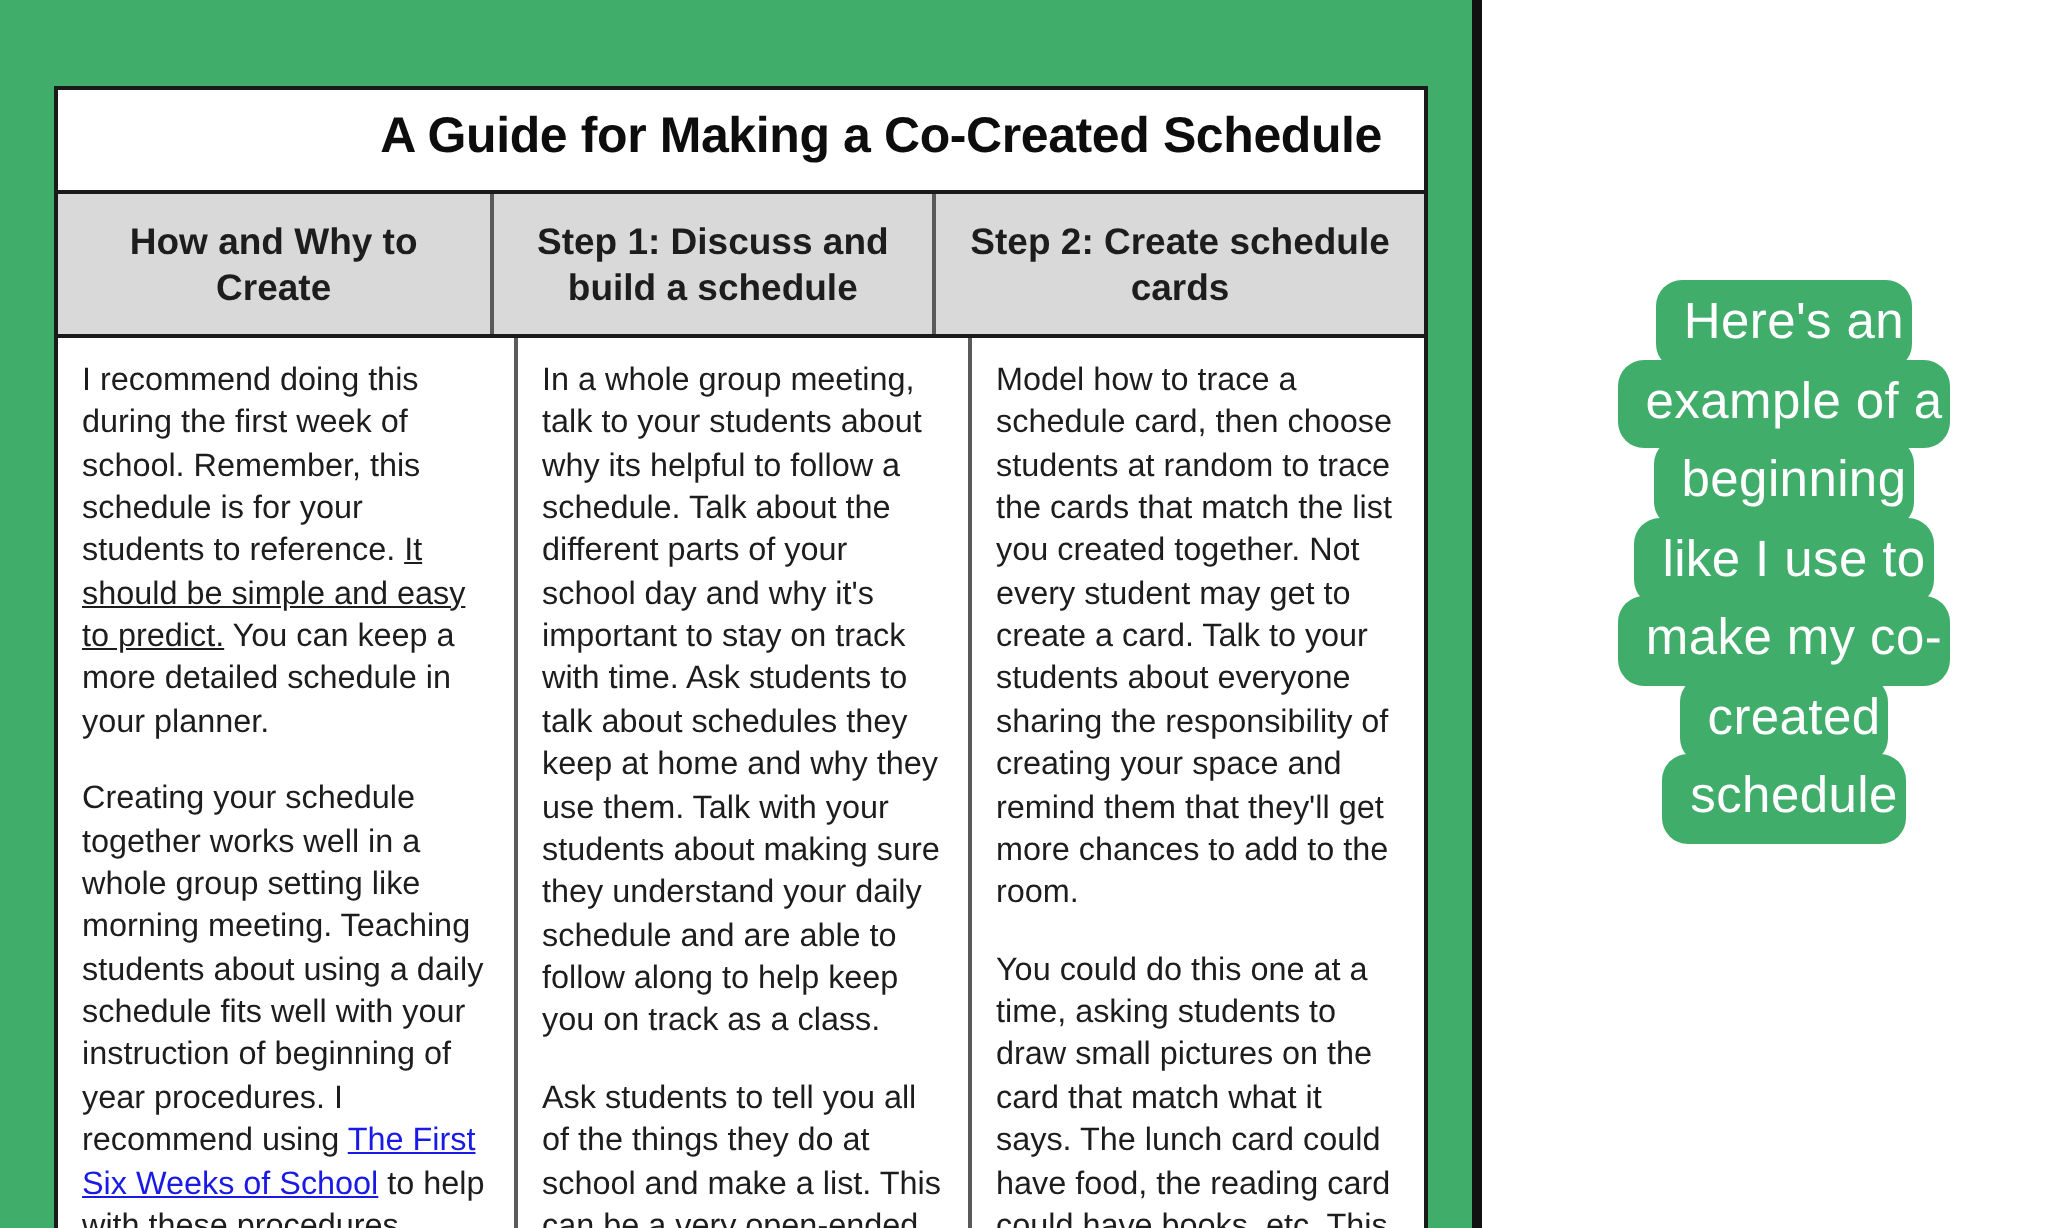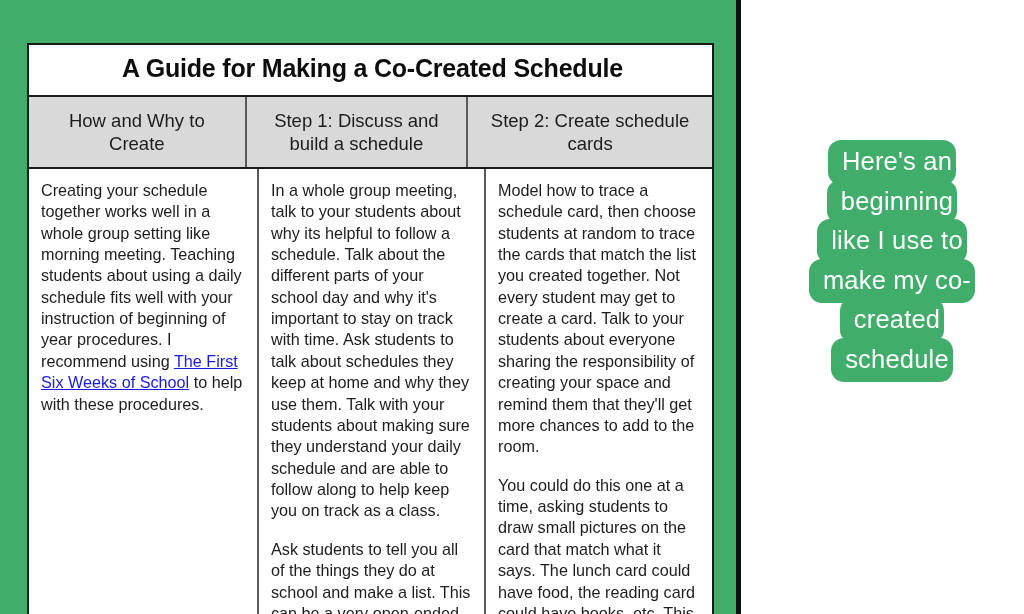--- a/index.html
+++ b/index.html
@@ -34,35 +34,36 @@
     top: 43px;
     width: 687px;
     background: #ffffff;
     border: 2.5px solid #1a1a1a;
     box-sizing: border-box;
   }
 
   #table-title-row {
     border-bottom: 2.5px solid #1a1a1a;
     background: #ffffff;
-    padding: 10px 4px 12px 8px;
-    text-align: center;
+    padding: 10px 21px 12px 8px;
+    text-align: right;
   }
   #table-title {
     font-size: 25px;
     font-weight: bold;
     color: #0d0d0d;
     letter-spacing: -0.2px;
     line-height: 1.1;
   }
 
   #header-row {
     display: flex;
     background: #3b82f6;
     border-bottom: 2.5px solid #1a1a1a;
+    font-weight: bold;
   }
   .header-cell {
     background: #d9d9d9;
     padding: 12px 10px;
     font-size: 18.5px;
     color: #1d1d1d;
     text-align: center;
     line-height: 1.25;
     display: flex;
     align-items: center;
@@ -135,34 +136,36 @@
   </div>
 
   <div id="header-row">
     <div class="header-cell c1">How and Why to Create</div>
     <div class="header-cell c2">Step 1: Discuss and build a schedule</div>
     <div class="header-cell c3">Step 2: Create schedule cards</div>
   </div>
 
   <div id="body-row">
     <div class="body-cell c1">
+        <p><span>I recommend doing this during the first week of school. Remember, this schedule is for your students to reference. </span><span class="u-underline">It should be simple and easy to predict.</span><span> You can keep a more detailed schedule in your planner.</span></p>
         <p><span>Creating your schedule together works well in a whole group setting like morning meeting. Teaching students about using a daily schedule fits well with your instruction of beginning of year procedures. I recommend using </span><span class="u-link">The First Six Weeks of School</span><span> to help with these procedures.</span></p>
       </div>
     <div class="body-cell c2">
         <p><span>In a whole group meeting, talk to your students about why its helpful to follow a schedule. Talk about the different parts of your school day and why it's important to stay on track with time. Ask students to talk about schedules they keep at home and why they use them. Talk with your students about making sure they understand your daily schedule and are able to follow along to help keep you on track as a class.</span></p>
         <p><span>Ask students to tell you all of the things they do at school and make a list. This can be a very open-ended list, write whatever they say. Then look for patterns or things that can be grouped together. For example, if students suggest</span></p>
       </div>
     <div class="body-cell c3">
         <p><span>Model how to trace a schedule card, then choose students at random to trace the cards that match the list you created together. Not every student may get to create a card. Talk to your students about everyone sharing the responsibility of creating your space and remind them that they'll get more chances to add to the room.</span></p>
         <p><span>You could do this one at a time, asking students to draw small pictures on the card that match what it says. The lunch card could have food, the reading card could have books, etc. This is early in the year, so students may not yet be able to illustrate with much</span></p>
       </div>
   </div>
 
 </div>
 
 <div id="callout">
     <div class="line">Here's an</div>
+    <div class="line">example of a</div>
     <div class="line">beginning</div>
     <div class="line">like I use to</div>
     <div class="line">make my co-</div>
     <div class="line">created</div>
     <div class="line">schedule</div>
   </div>
 
 </body></html>

